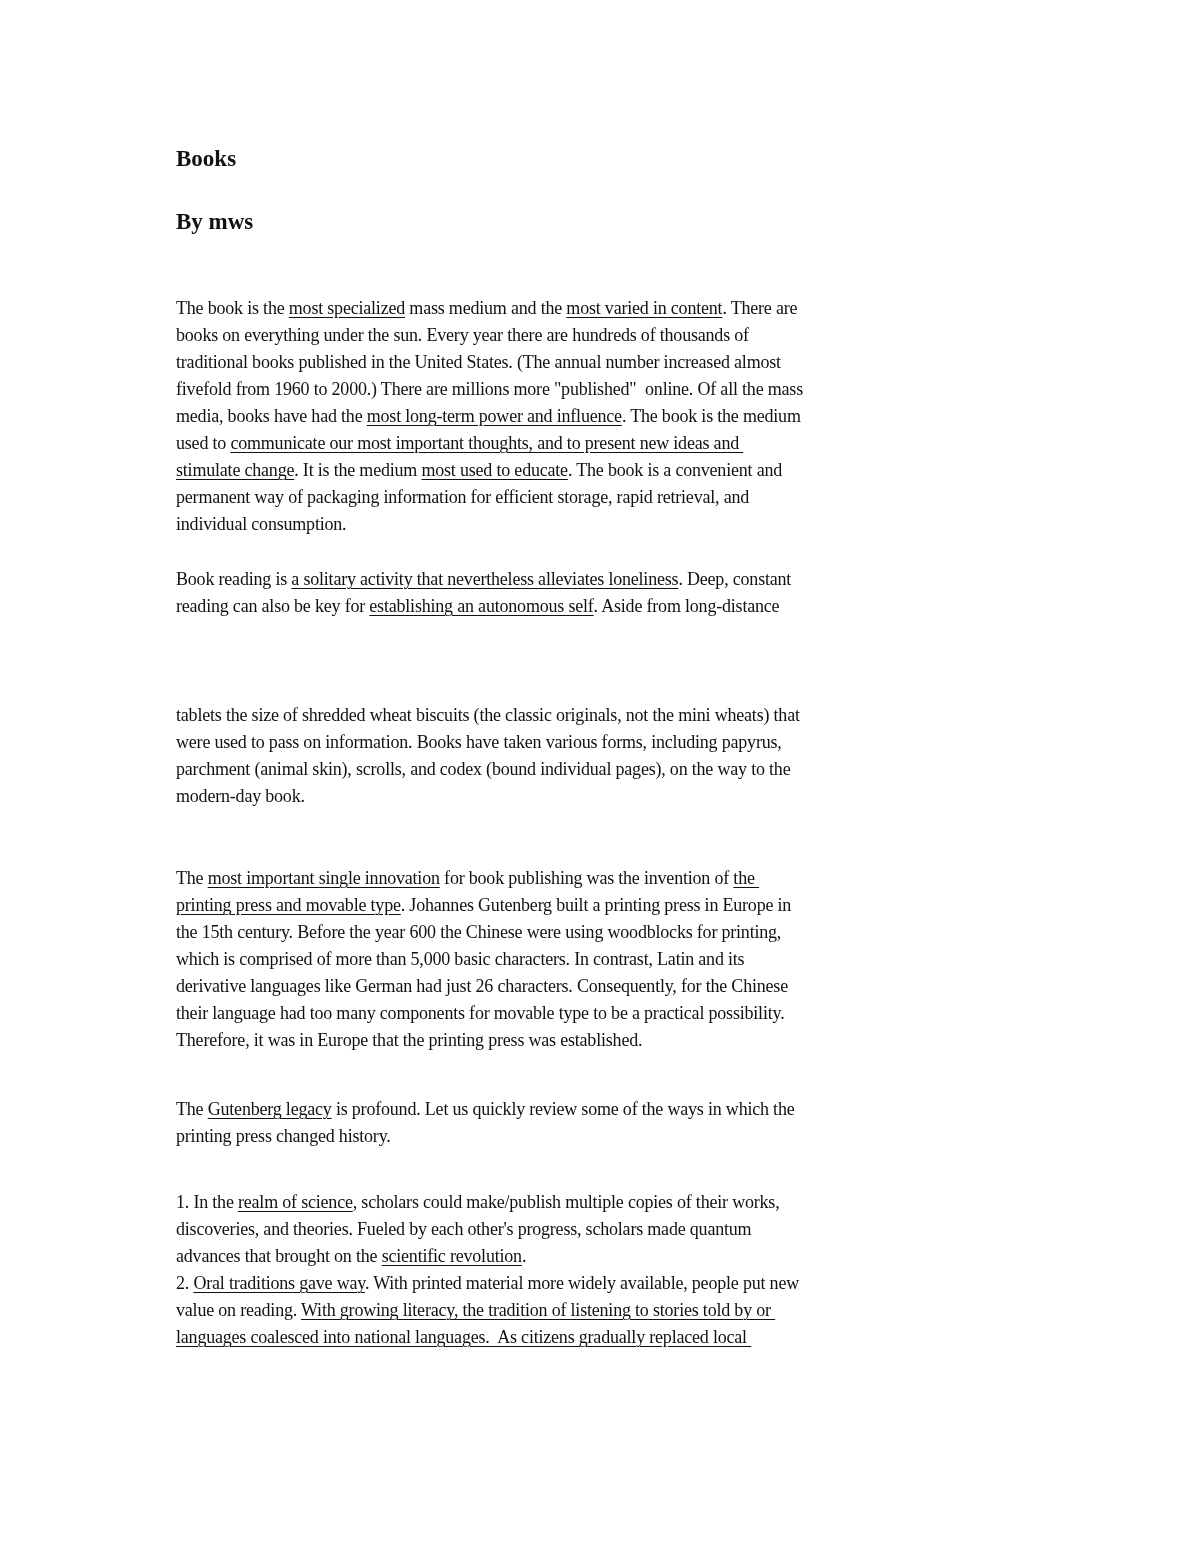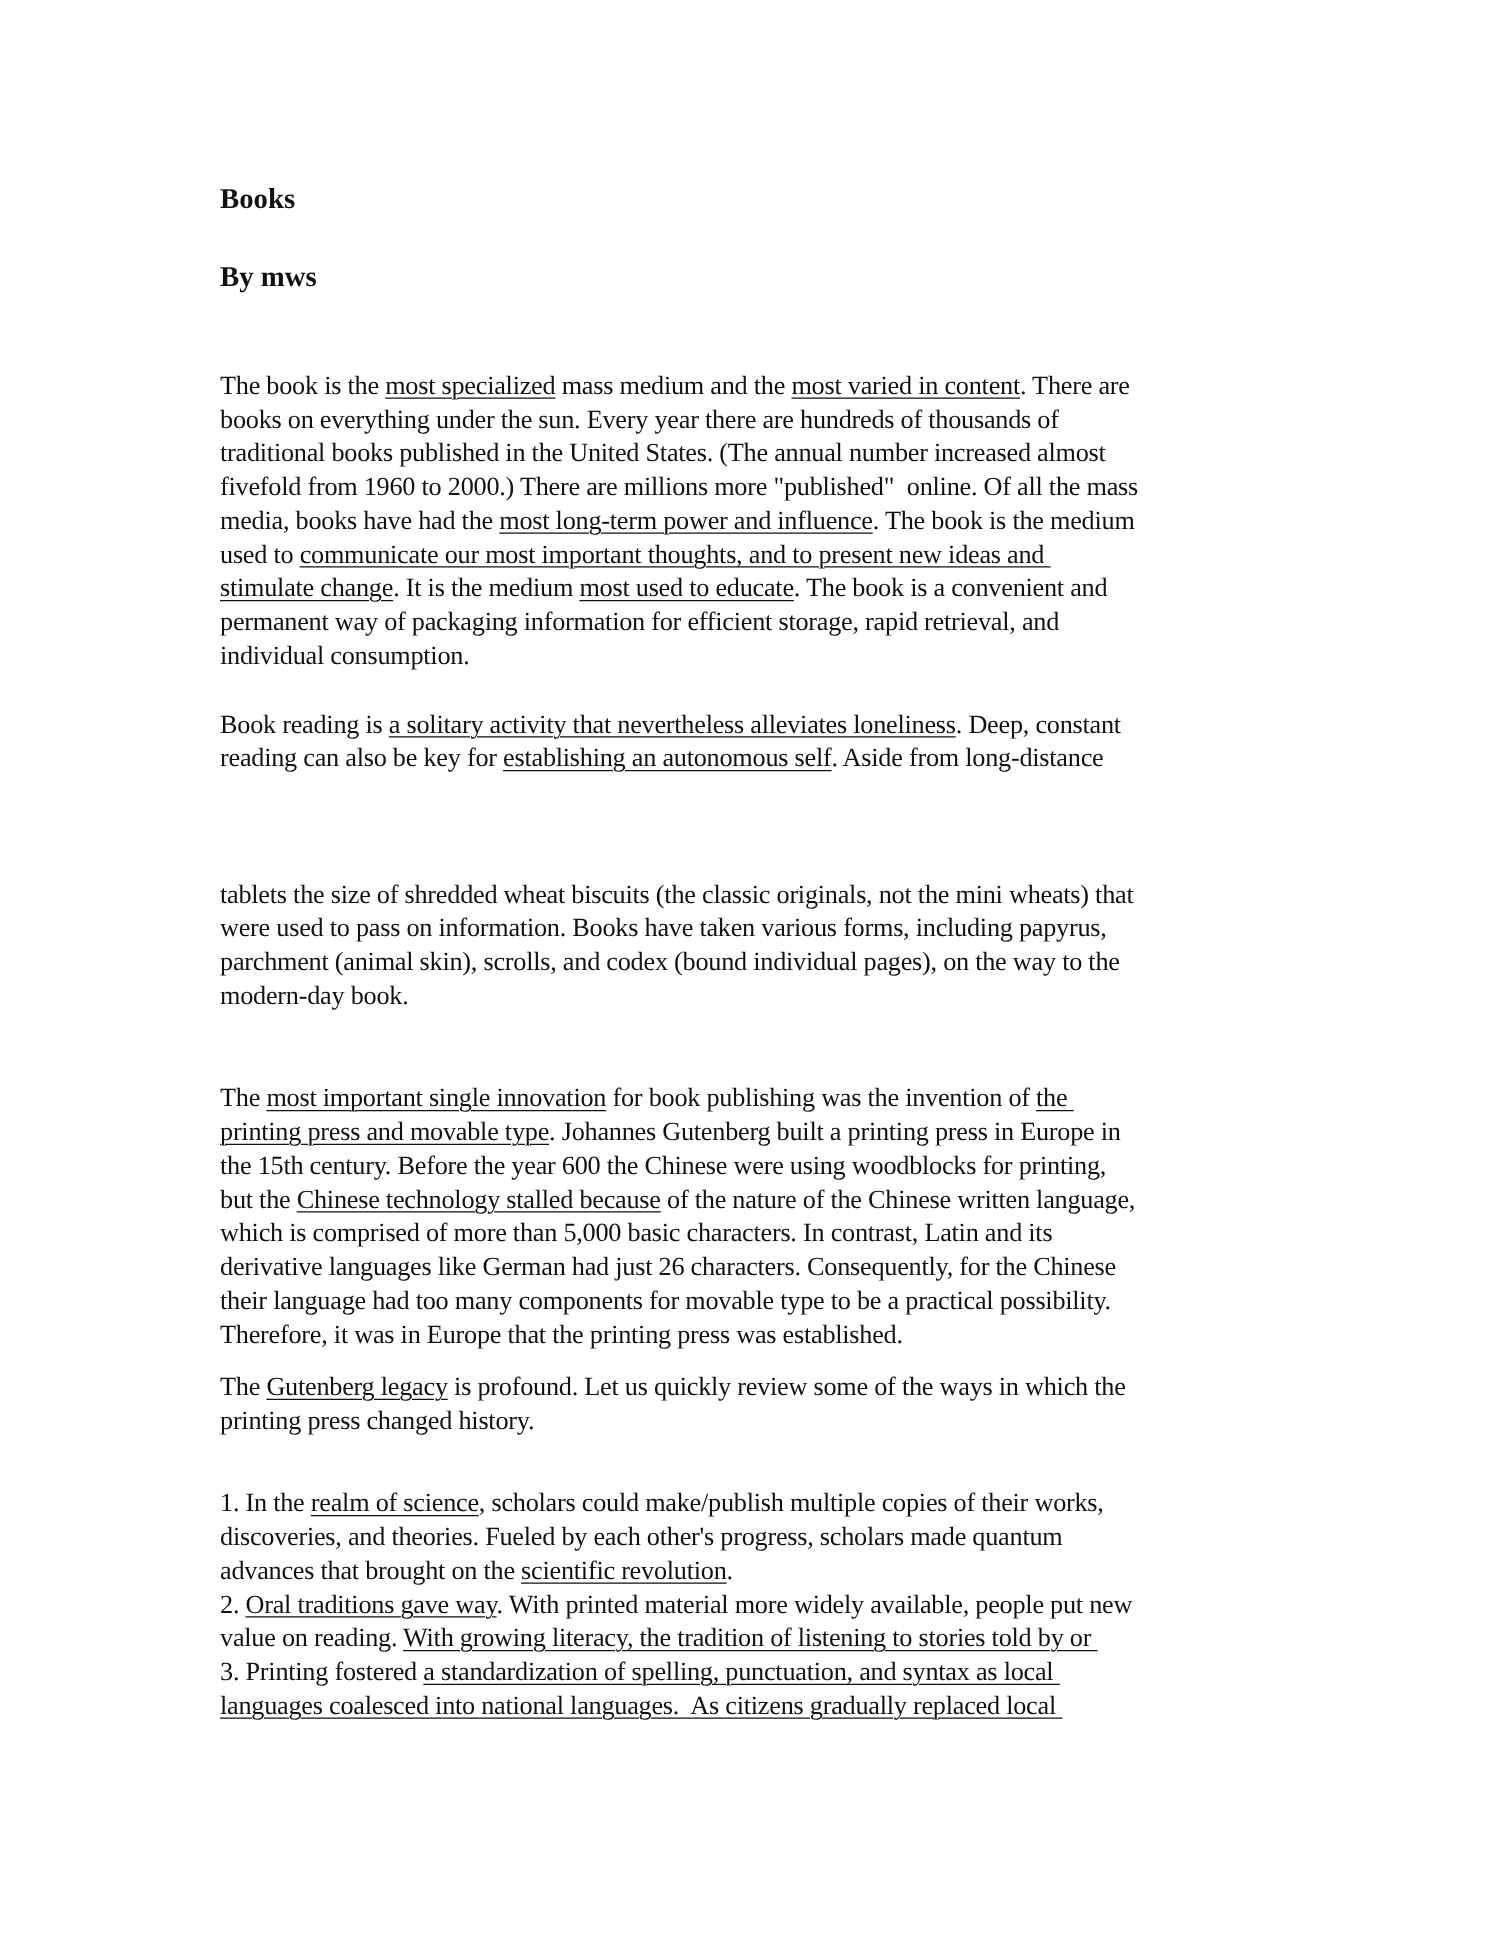--- a/index.html
+++ b/index.html
@@ -12,21 +12,21 @@
     font-family: "Liberation Serif", "DejaVu Serif", serif;
     color: #111111;
   }
   .title {
     font-weight: bold; font-size: 23px; line-height: 34px; margin: 0; position: absolute; left: 0;
   }
   .title.t1 { top: 2px; }
   .title.t2 { top: 65px; }
   .body-text {
     position: absolute; left: 0; width: 880px;
-    font-size: 21px; line-height: 27px; letter-spacing: -0.2px;
+    font-size: 18px; line-height: 27px; letter-spacing: -0.2px;
   }
   .line { display: block; white-space: pre; }
   u { text-decoration: underline; text-underline-offset: 3px; text-decoration-thickness: 1px; }
   .p1 { top: 155px; }
   .p2 { top: 426px; }
   .p3 { top: 562px; }
   .p4 { top: 725px; }
   .p5 { top: 956px; }
   .p6 { top: 1049px; }
 </style>
@@ -56,33 +56,31 @@
     <div class="body-text p3">
         <span class="line"><span>tablets the size of shredded wheat biscuits (the classic originals, not the mini wheats) that</span></span>
         <span class="line"><span>were used to pass on information. Books have taken various forms, including papyrus,</span></span>
         <span class="line"><span>parchment (animal skin), scrolls, and codex (bound individual pages), on the way to the</span></span>
         <span class="line"><span>modern-day book.</span></span>
       </div>
     <div class="body-text p4">
         <span class="line"><span>The </span><u>most important single innovation</u><span> for book publishing was the invention of </span><u>the </u></span>
         <span class="line"><u>printing press and movable type</u><span>. Johannes Gutenberg built a printing press in Europe in</span></span>
         <span class="line"><span>the 15th century. Before the year 600 the Chinese were using woodblocks for printing,</span></span>
-        <span class="line"><span>but the </span><u>Chinese technology stalled because</u><span> of the nature of the Chinese written language,</span></span>
         <span class="line"><span>which is comprised of more than 5,000 basic characters. In contrast, Latin and its</span></span>
         <span class="line"><span>derivative languages like German had just 26 characters. Consequently, for the Chinese</span></span>
         <span class="line"><span>their language had too many components for movable type to be a practical possibility.</span></span>
         <span class="line"><span>Therefore, it was in Europe that the printing press was established.</span></span>
       </div>
     <div class="body-text p5">
         <span class="line"><span>The </span><u>Gutenberg legacy</u><span> is profound. Let us quickly review some of the ways in which the</span></span>
         <span class="line"><span>printing press changed history.</span></span>
       </div>
     <div class="body-text p6">
         <span class="line"><span>1. In the </span><u>realm of science</u><span>, scholars could make/publish multiple copies of their works,</span></span>
         <span class="line"><span>discoveries, and theories. Fueled by each other's progress, scholars made quantum</span></span>
         <span class="line"><span>advances that brought on the </span><u>scientific revolution</u><span>.</span></span>
         <span class="line"><span>2. </span><u>Oral traditions gave way</u><span>. With printed material more widely available, people put new</span></span>
         <span class="line"><span>value on reading. </span><u>With growing literacy, the tradition of listening to stories told by or </u></span>
-        <span class="line"><span>3. Printing fostered </span><u>a standardization of spelling, punctuation, and syntax as local </u></span>
         <span class="line"><u>languages coalesced into national languages.  As citizens gradually replaced local </u></span>
       </div>
   </div>
 </div>
 
 </body></html>

